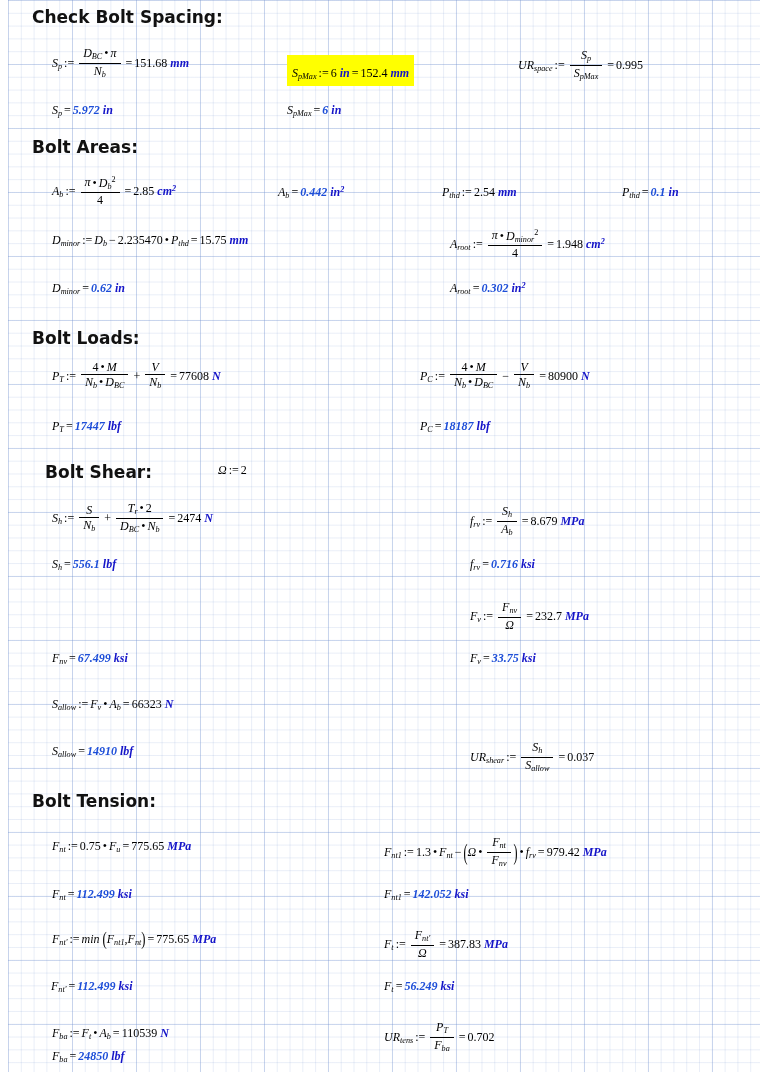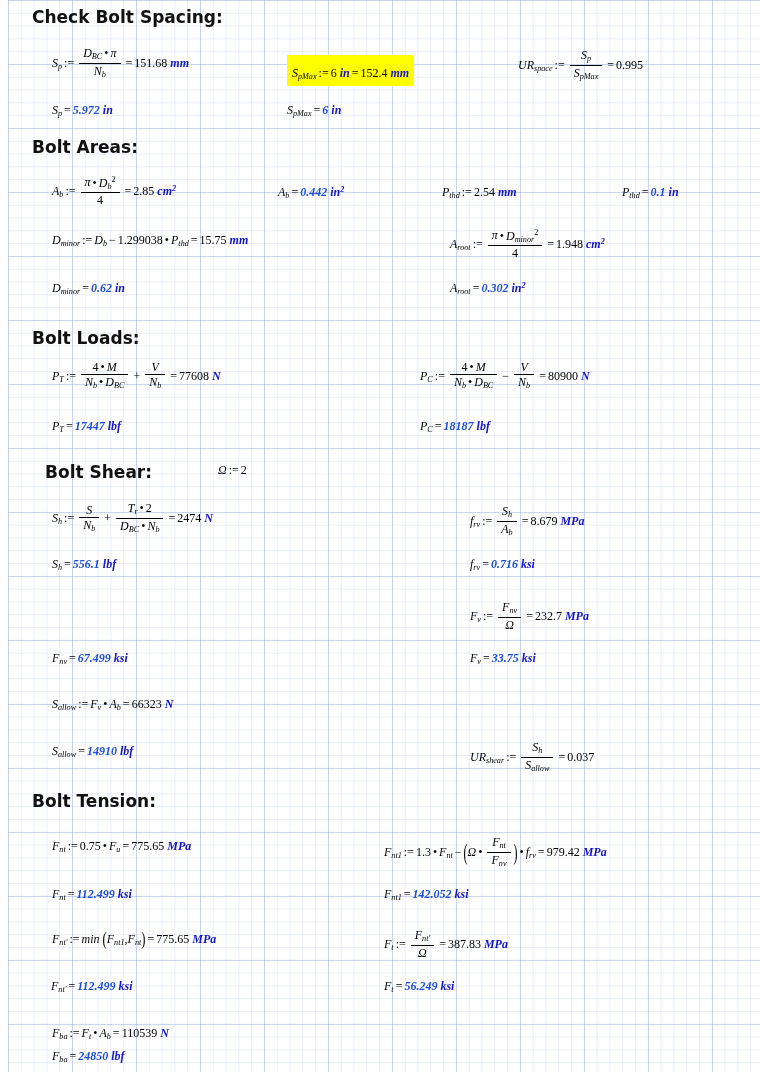--- a/index.html
+++ b/index.html
@@ -108,21 +108,21 @@
 
   <div class="eq" style="left:442px;top:186px;">
     <span class="v"><span>P</span><sub>thd</sub></span><span class="op">:=</span><span>2.54</span> <span class="unit">mm</span>
   </div>
 
   <div class="eq" style="left:622px;top:186px;">
     <span class="v"><span>P</span><sub>thd</sub></span><span class="op">=</span><span class="res">0.1</span> <span class="unit">in</span>
   </div>
 
   <div class="eq" style="left:52px;top:234px;">
-    <span class="v"><span>D</span><sub>minor</sub></span><span class="op">:=</span><span class="v"><span>D</span><sub>b</sub></span><span class="op">−</span><span>1.299038</span><span class="op">•</span><span class="v"><span>P</span><sub>thd</sub></span><span class="op">=</span><span>15.75</span> <span class="unit">mm</span>
+    <span class="v"><span>D</span><sub>minor</sub></span><span class="op">:=</span><span class="v"><span>D</span><sub>b</sub></span><span class="op">−</span><span>2.235470</span><span class="op">•</span><span class="v"><span>P</span><sub>thd</sub></span><span class="op">=</span><span>15.75</span> <span class="unit">mm</span>
   </div>
 
   <div class="eq" style="left:450px;top:230px;">
     <span class="v"><span>A</span><sub>root</sub></span><span class="op">:=</span><span class="frac"><span class="num"><span class="v">π</span><span class="op">•</span><span class="v"><span>D</span><sub>minor</sub></span><sup>2</sup></span><span class="den"><span>4</span></span></span><span class="op">=</span><span>1.948</span> <span class="unit"><span>cm</span><sup>2</sup></span>
   </div>
 
   <div class="eq" style="left:52px;top:282px;">
     <span class="v"><span>D</span><sub>minor</sub></span><span class="op">=</span><span class="res">0.62</span> <span class="unit">in</span>
   </div>
 
@@ -230,14 +230,17 @@
   </div>
 
   <div class="eq" style="left:52px;top:1027px;text-align:center;">
     <span class="v"><span>F</span><sub>ba</sub></span><span class="op">:=</span><span class="v"><span>F</span><sub>t</sub></span><span class="op">•</span><span class="v"><span>A</span><sub>b</sub></span><span class="op">=</span><span>110539</span> <span class="unit">N</span>
   </div>
 
   <div class="eq" style="left:52px;top:1050px;">
     <span class="v"><span>F</span><sub>ba</sub></span><span class="op">=</span><span class="res">24850</span> <span class="unit">lbf</span>
   </div>
 
+  <div class="eq" style="left:384px;top:1022px;">
+    <span class="v"><span>UR</span><sub>tens</sub></span><span class="op">:=</span><span class="frac"><span class="num"><span class="v"><span>P</span><sub>T</sub></span></span><span class="den"><span class="v"><span>F</span><sub>ba</sub></span></span></span><span class="op">=</span><span>0.702</span>
+  </div>
 
 </div>
 
 </body></html>

